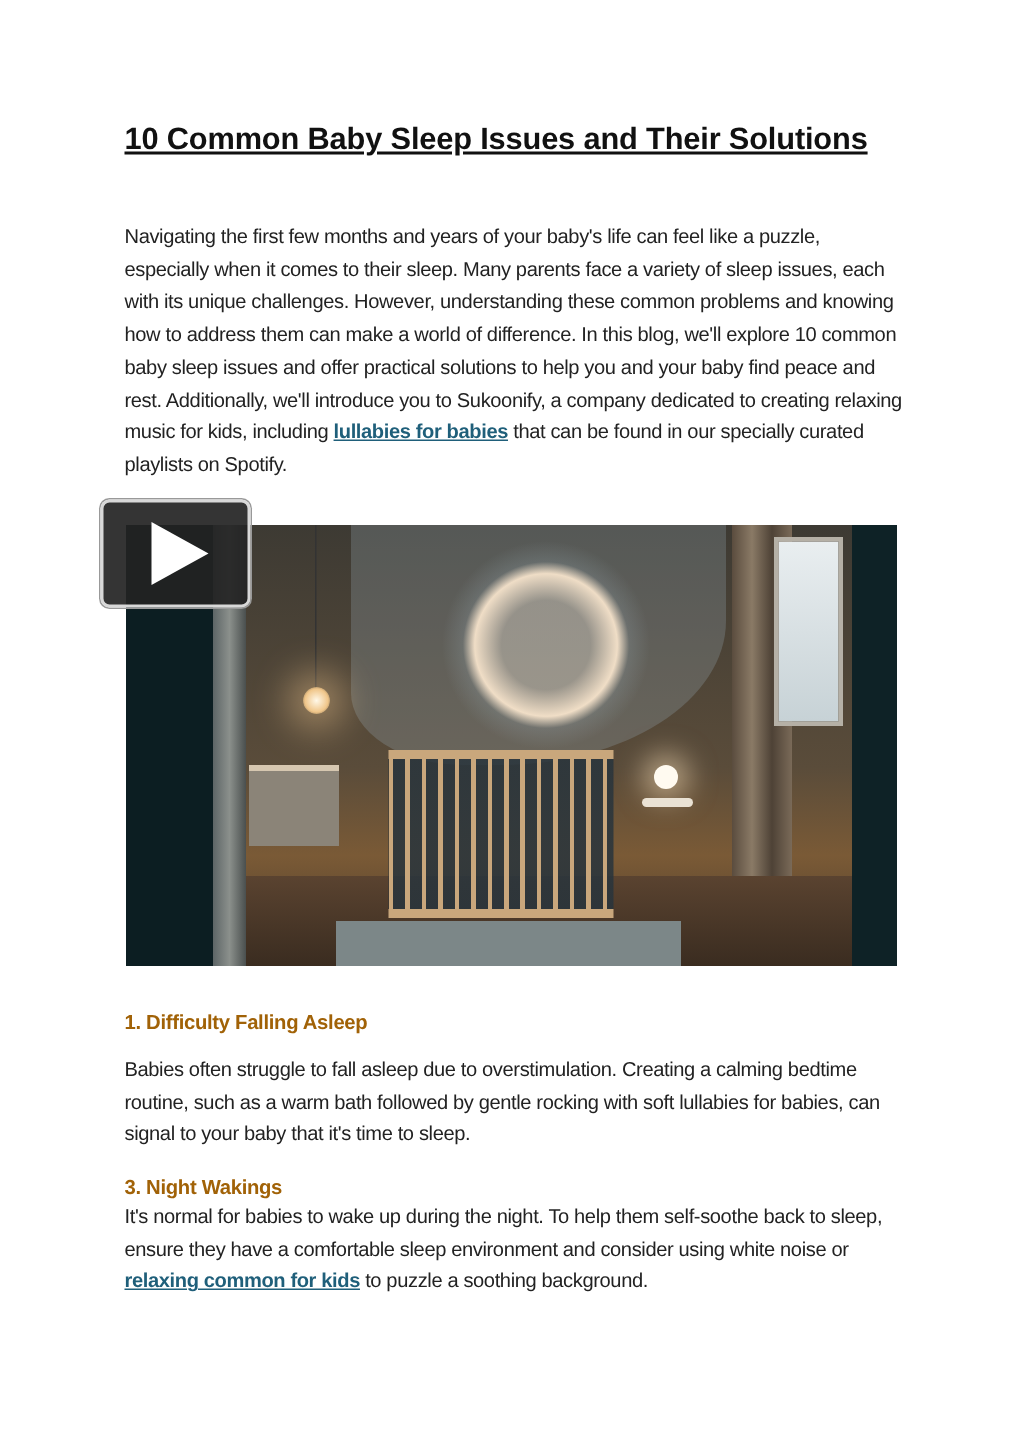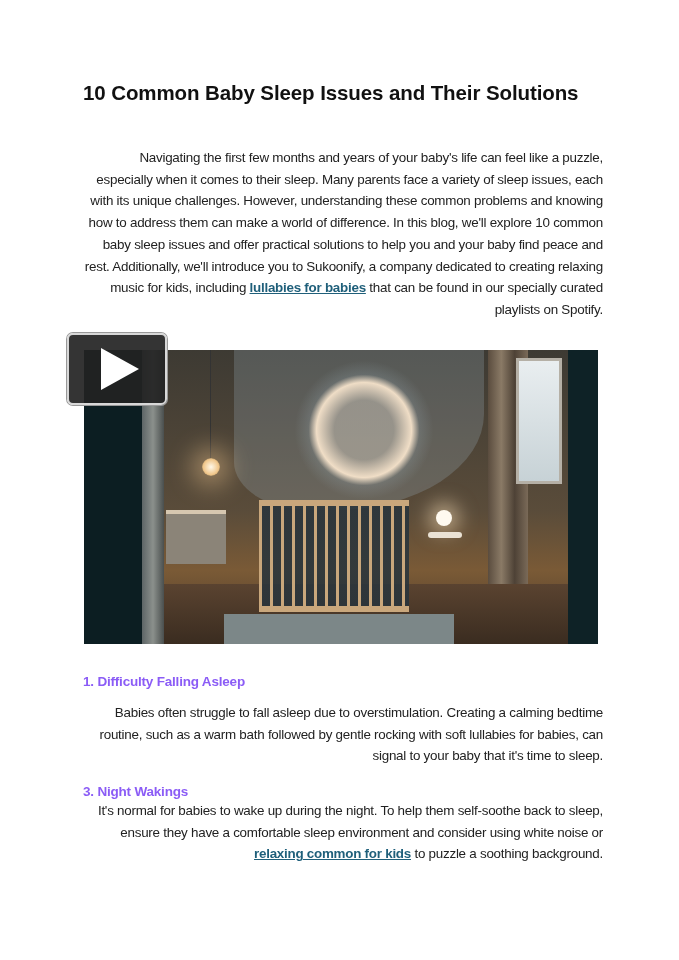--- a/index.html
+++ b/index.html
@@ -1,19 +1,19 @@
 <!DOCTYPE html>
 <html><head>
   <meta charset="utf-8">
   <style>
     html, body { margin: 0; padding: 0; background: #ffffff; }
     body { width: 679px; height: 960px; position: relative; overflow: hidden;
       font-family: "Liberation Sans", sans-serif; color: #1a1a1a; }
-    .title { position: absolute; left: 83px; top: 81px; font-size: 20.5px; font-weight: bold; color: #111; letter-spacing: -0.1px; margin: 0; }
-    .para { position: absolute; left: 83px; width: 520px; font-size: 13.4px; line-height: 21.7px; color: #222; margin: 0; letter-spacing: -0.25px; text-align: right; }
+    .title { position: absolute; left: 83px; top: 81px; font-size: 20.5px; font-weight: bold; color: #111; letter-spacing: -0.1px; margin: 0; text-decoration: underline; }
+    .para { position: absolute; left: 83px; width: 520px; font-size: 13.4px; line-height: 21.7px; color: #222; margin: 0; letter-spacing: -0.25px; }
     .intro { top: 147px; }
     a.link { color: #1f5f7a; font-weight: bold; text-decoration: underline; }
     .hero { position: absolute; left: 84px; top: 350px; width: 514px; height: 294px; overflow: hidden;
       background: linear-gradient(180deg, #3d3a33 0%, #5a4c3a 55%, #7a5a36 75%, #4a3a2a 100%); }
     .hero .door-left { position: absolute; left: 0; top: 0; width: 58px; height: 100%; background: #0c1e22; }
     .hero .door-frame { position: absolute; left: 58px; top: 0; width: 22px; height: 100%; background: linear-gradient(90deg,#5d6566,#8b908c,#4a4f4e); }
     .hero .door-right { position: absolute; right: 0; top: 0; width: 30px; height: 100%; background: #0e2226; }
     .hero .window { position: absolute; right: 36px; top: 8px; width: 40px; height: 120px; background: linear-gradient(180deg,#e9eef0,#c7d2d6); border: 3px solid #b5b0a6; }
     .hero .curtain { position: absolute; right: 70px; top: 0; width: 40px; height: 270px; background: linear-gradient(90deg,#5a4c3e,#8a7a66,#4e4236,#7a6a58); }
     .hero .glow { position: absolute; left: 210px; top: 10px; width: 140px; height: 140px; border-radius: 50%;
@@ -24,21 +24,21 @@
     .hero .crib { position: absolute; left: 175px; top: 150px; width: 150px; height: 100px;
       background: repeating-linear-gradient(90deg,#c9a77c 0 3px, rgba(40,52,60,0.85) 3px 11px); border-top: 6px solid #c9a77c; border-bottom: 6px solid #c9a77c; }
     .hero .desk { position: absolute; left: 82px; top: 160px; width: 60px; height: 50px; background: #8b8478; border-top: 4px solid #d6c7b0; }
     .hero .stool { position: absolute; left: 344px; top: 182px; width: 34px; height: 6px; background: #eae2d4; border-radius: 3px; }
     .hero .nightlamp { position: absolute; left: 352px; top: 160px; width: 16px; height: 16px; border-radius: 50%; background: #fffaf0; box-shadow: 0 0 18px 8px rgba(255,230,190,0.5); }
     .hero .floor { position: absolute; left: 80px; bottom: 0; width: 404px; height: 60px; background: linear-gradient(180deg,#5a4330,#3a2c20); }
     .hero .rug { position: absolute; left: 140px; bottom: 0; width: 230px; height: 30px; background: #7c8788; }
     .play { position: absolute; left: 67px; top: 333px; width: 96px; height: 68px; background: rgba(35,35,35,0.92);
       border: 2px solid #d8d8d8; border-radius: 6px; box-shadow: 0 0 0 1px #999; display: flex; align-items: center; justify-content: center; cursor: pointer; }
     .play .tri { width: 0; height: 0; border-left: 38px solid #ffffff; border-top: 21px solid transparent; border-bottom: 21px solid transparent; margin-left: 6px; }
-    .h2 { position: absolute; left: 83px; font-size: 13.5px; font-weight: bold; color: #8b5cf6; margin: 0; letter-spacing: -0.2px; }
+    .h2 { position: absolute; left: 83px; font-size: 13.5px; font-weight: bold; color: #a16207; margin: 0; letter-spacing: -0.2px; }
     .s1-h { top: 674px; }
     .s1-p { top: 702px; }
     .s2-h { top: 784px; }
     .s2-p { top: 800px; }
   </style>
 </head>
 <body>
 
 <h1 class="title">10 Common Baby Sleep Issues and Their Solutions</h1>
 

